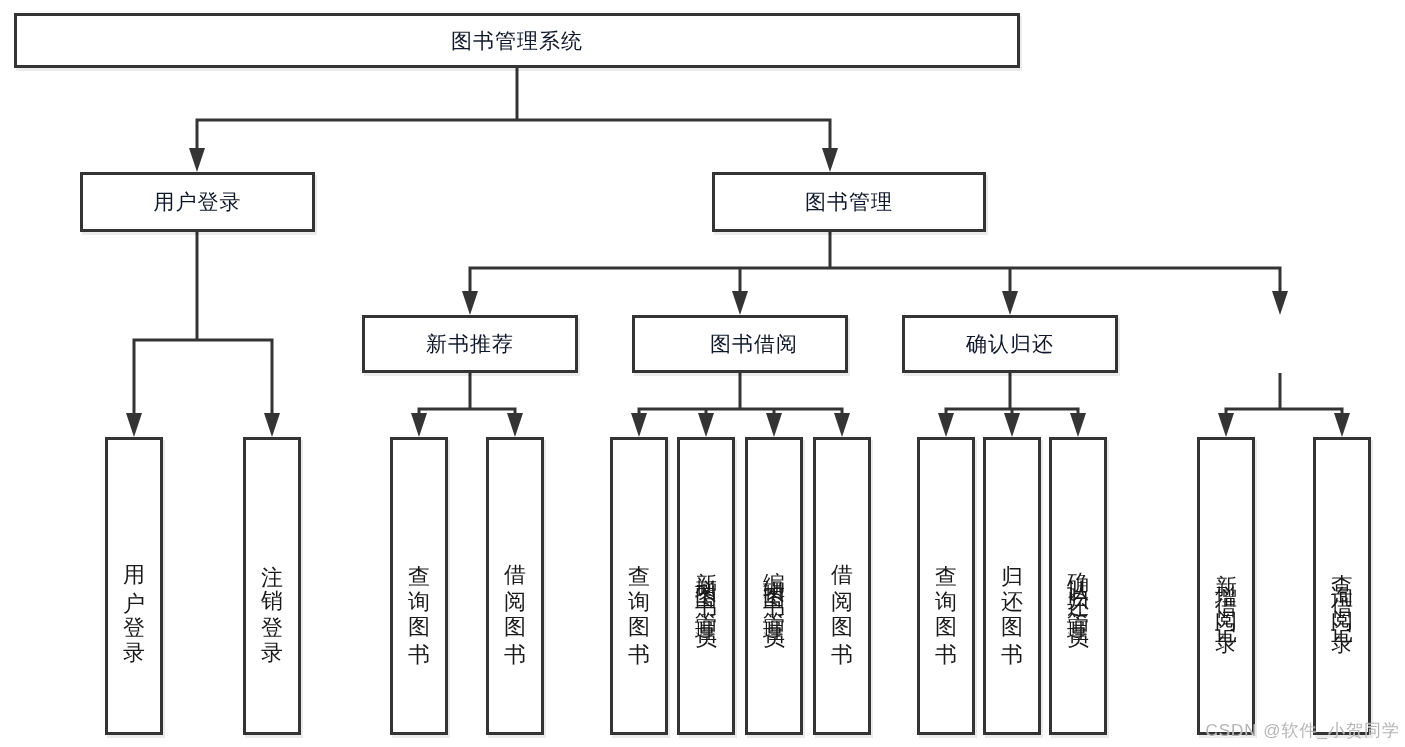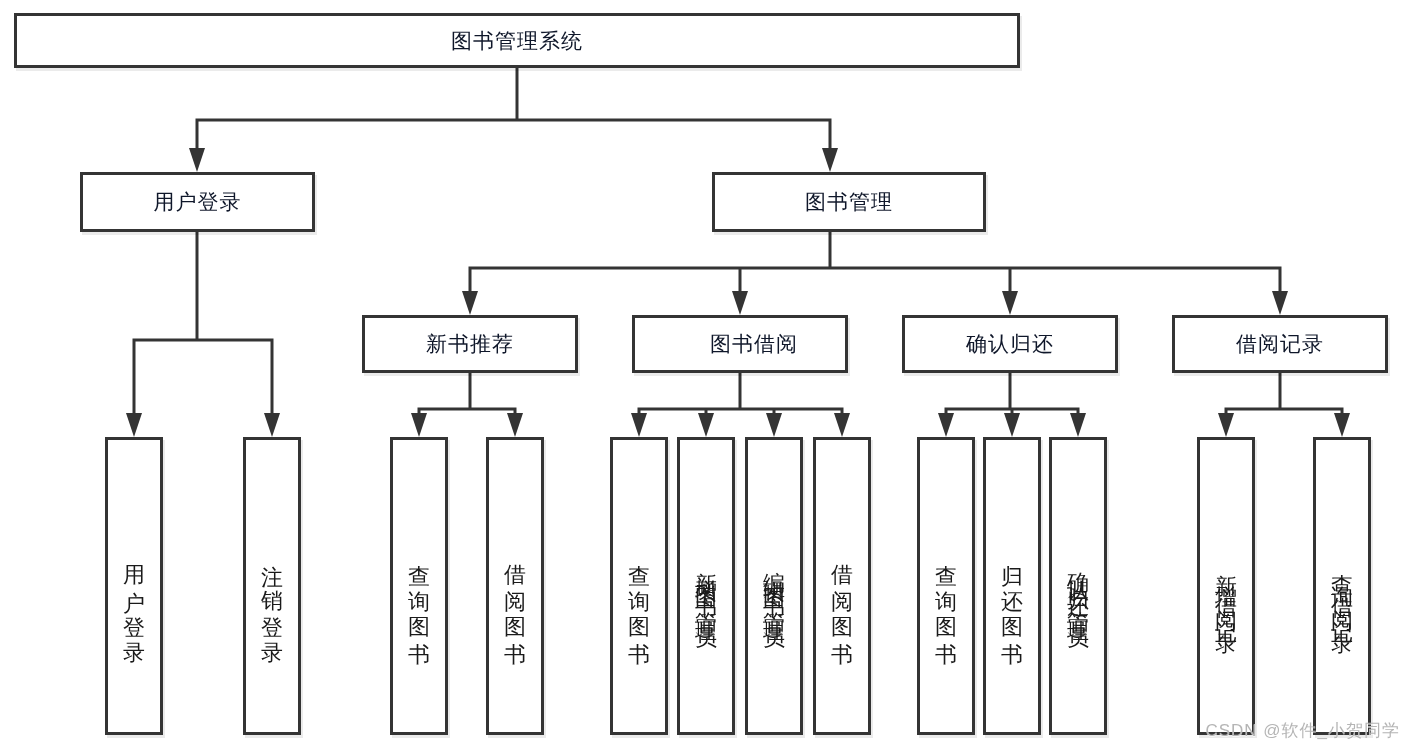--- a/index.html
+++ b/index.html
@@ -137,23 +137,20 @@
 
   <div class="box lvl3 l3a">
     <span>新书推荐</span>
   </div>
   <div class="box lvl3 l3b">
     <span>图书借阅</span>
   </div>
   <div class="box lvl3 l3c">
     <span>确认归还</span>
   </div>
-  <div class="box lvl3 l3d">
-    <span>借阅记录</span>
-  </div>
 
   <div class="leaf" style="left:105px">
     <span class="vtext sp4">用户登录</span>
   </div>
   <div class="leaf" style="left:243px">
     <span class="vtext sp4">注销登录</span>
   </div>
 
   <div class="leaf" style="left:390px">
     <span class="vtext sp4">查询图书</span>

